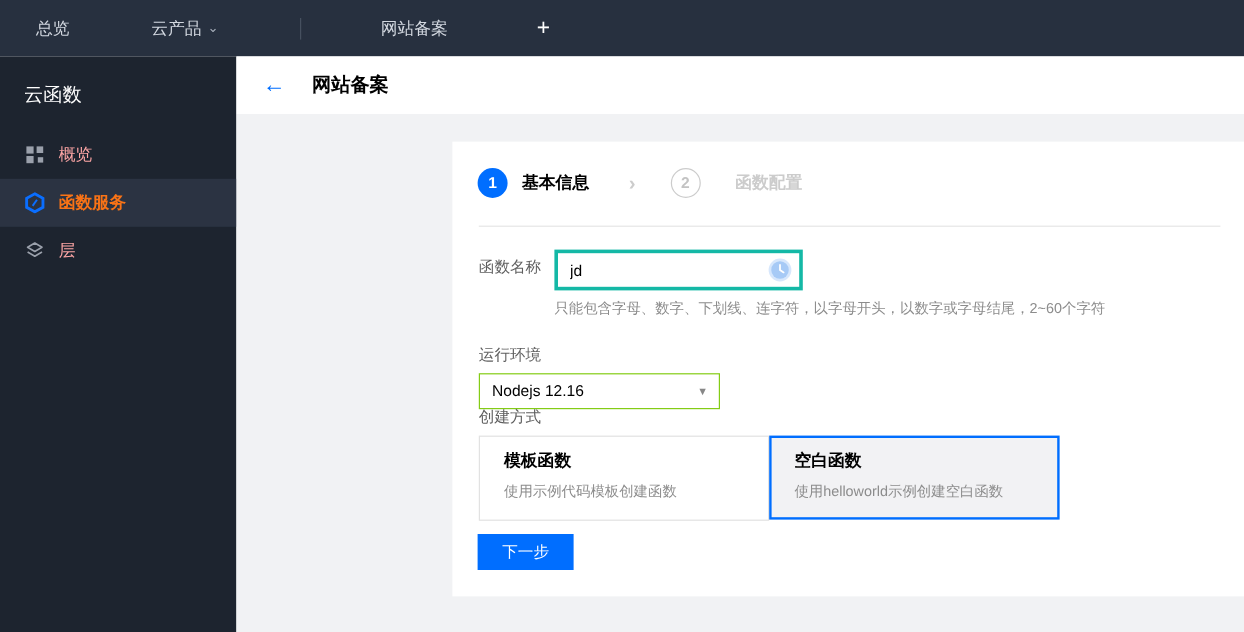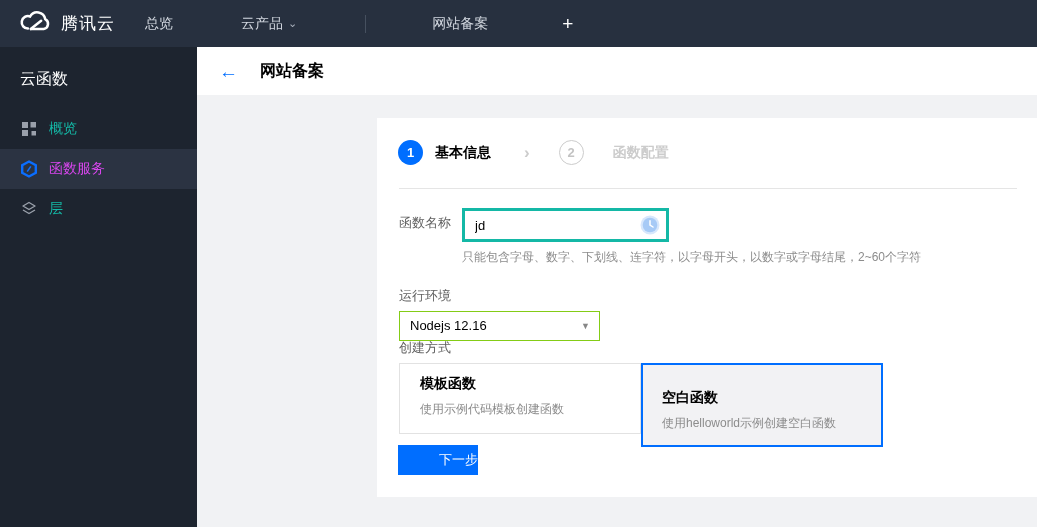--- a/index.html
+++ b/index.html
@@ -27,23 +27,23 @@
   .topnav-plus { color:#fff; font-size:19px; font-weight:normal; cursor:pointer; margin-left:6px; }
 
   
   .sidebar {
     position:absolute; top:47px; left:0; width:197px; bottom:0;
     background:#1d242f;
   }
   .sidebar-title { color:#fff; font-size:16px; font-weight:normal; padding:22px 0 19px 20px; }
   .side-item {
     height:40px; display:flex; align-items:center; padding-left:20px;
-    color:#14b8a6; font-size:14px; cursor:pointer;
-  }
-  .side-item.active { background:#2b3342; color:#d946ef; }
+    color:#fca5a5; font-size:14px; cursor:pointer;
+  }
+  .side-item.active { background:#2b3342; color:#f97316;font-weight:bold; }
   .side-icon { width:18px; height:18px; margin-right:11px; display:flex; align-items:center; justify-content:center; }
 
   
   .main-header {
     position:absolute; left:197px; top:47px; right:0; height:48px;
     background:#fff; display:flex; align-items:center;
   }
   .back-btn { margin-left:22px; color:#006eff; font-size:19px; font-weight:bold; cursor:pointer; line-height:1; }
   .page-title { margin-left:22px; font-size:16px; font-weight:bold; color:#000; }
 
@@ -88,45 +88,35 @@
   }
   .select-caret { position:absolute; right:9px; top:0; line-height:28px; font-size:9px; color:#878787; }
 
   .method-cards { display:flex; }
   .method-card {
     width:220px; height:58px; border:1px solid #e2e2e2; background:#fff;
     padding:11px 0 0 20px; cursor:pointer;
   }
   .method-card.selected {
     width:219px; height:56px; border:2px solid #006eff; background:#f2f2f4;
-    padding:24px 0 0 19px;
+    padding:10px 0 0 19px;
   }
   .method-title { font-size:14px; font-weight:bold; color:#000; }
   .method-desc { font-size:12px; color:#8c8c8c; margin-top:8px; }
 
   .next-btn {
     position:absolute; top:327px; left:21px; width:80px; height:30px;
     background:#006eff; color:#fff; font-size:13px; border:none; cursor:pointer;
     font-family:inherit;
-    text-align:right;
   }
 </style>
 </head>
 <body>
 
 <div class="topbar">
-  <div class="logo">
-    <span>
-      <svg width="34" height="25" viewBox="0 0 36 26">
-        <path d="M10.5 20.5 A6.6 6.6 0 1 1 12.8 7.7 A8.6 8.6 0 0 1 28.8 10.4 A5.7 5.7 0 0 1 27.2 21 L14 21" fill="none" stroke="#ffffff" stroke-width="2.7" stroke-linecap="round"></path>
-        <path d="M13.5 21 L24.5 12.2" fill="none" stroke="#ffffff" stroke-width="2.7" stroke-linecap="round"></path>
-      </svg>
-    </span>
-    <span class="brand">腾讯云</span>
-  </div>
   <div class="topnav">
     <span class="topnav-item">
       <span>总览</span>
     </span>
     <span class="topnav-item">
       <span>云产品</span>
       <span class="caret-down">⌄</span>
     </span>
     <span class="topnav-divider"></span>
     <span class="topnav-item">

